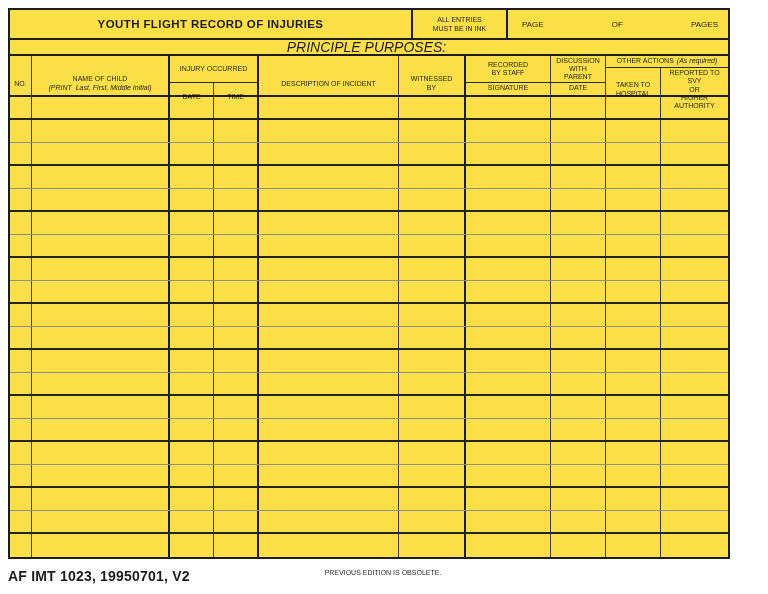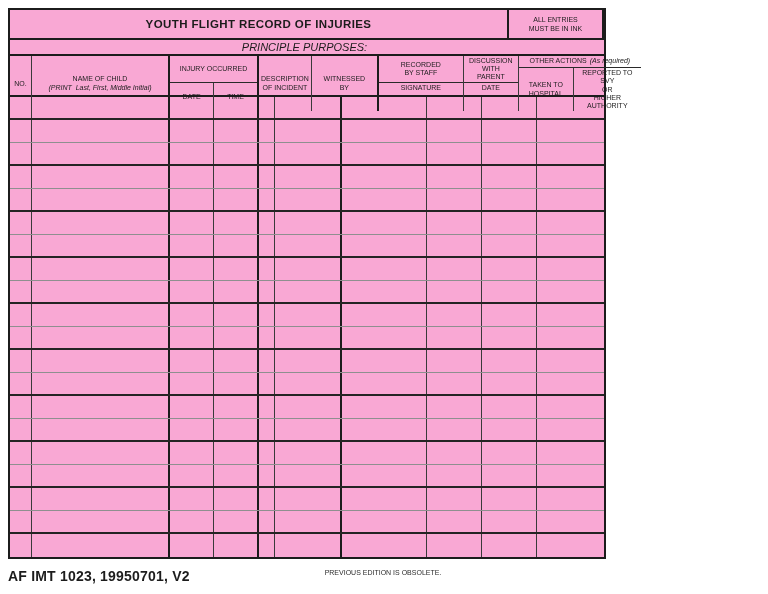--- a/index.html
+++ b/index.html
@@ -7,23 +7,23 @@
   body {
     width: 768px; height: 594px;
     font-family: "Liberation Sans", "DejaVu Sans", sans-serif;
     color: #1c1c1c;
     position: relative;
     overflow: hidden;
   }
   .form {
     position: absolute;
     left: 8px; top: 8px;
-    width: 598px;
+    width: 722px;
     border: 2px solid #1c1c1c;
-    background: #f9a8d4;
+    background: #fde047;
   }
 
   
   .title-row {
     display: flex;
     height: 30px;
     border-bottom: 2px solid #1c1c1c;
   }
   .title-cell {
     flex: 1;
@@ -44,21 +44,21 @@
     display: flex; align-items: center; justify-content: space-between;
     font-size: 8px;
     padding: 0 10px 0 14px;
   }
 
   
   .purposes-row {
     height: 16px;
     border-bottom: 2px solid #1c1c1c;
     display: flex; align-items: center; justify-content: center;
-    font-size: 11px; font-style: italic;
+    font-size: 14px; font-style: italic;
     white-space: nowrap;
   }
   .purposes-row .plabel { margin-right: 5px; }
 
   
   .header-band {
     display: grid;
     grid-template-columns: 22px 138px 89px 1fr 67px 85px 55px 122px;
     height: 41px;
     border-bottom: 2px solid #1c1c1c;
@@ -123,20 +123,25 @@
 </style>
 </head>
 <body>
 
 <div class="form">
 
   <div class="title-row">
     <div class="title-cell">YOUTH FLIGHT RECORD OF INJURIES</div>
     <div class="entries-cell">ALL ENTRIES
 MUST BE IN INK</div>
+    <div class="pageinfo-cell">
+      <span>PAGE</span>
+      <span>OF</span>
+      <span>PAGES</span>
+    </div>
   </div>
 
   <div class="purposes-row">
     <span class="plabel">PRINCIPLE PURPOSES:</span>
   </div>
 
   <div class="header-band">
 
     <div class="hcell br1">NO.</div>
 

